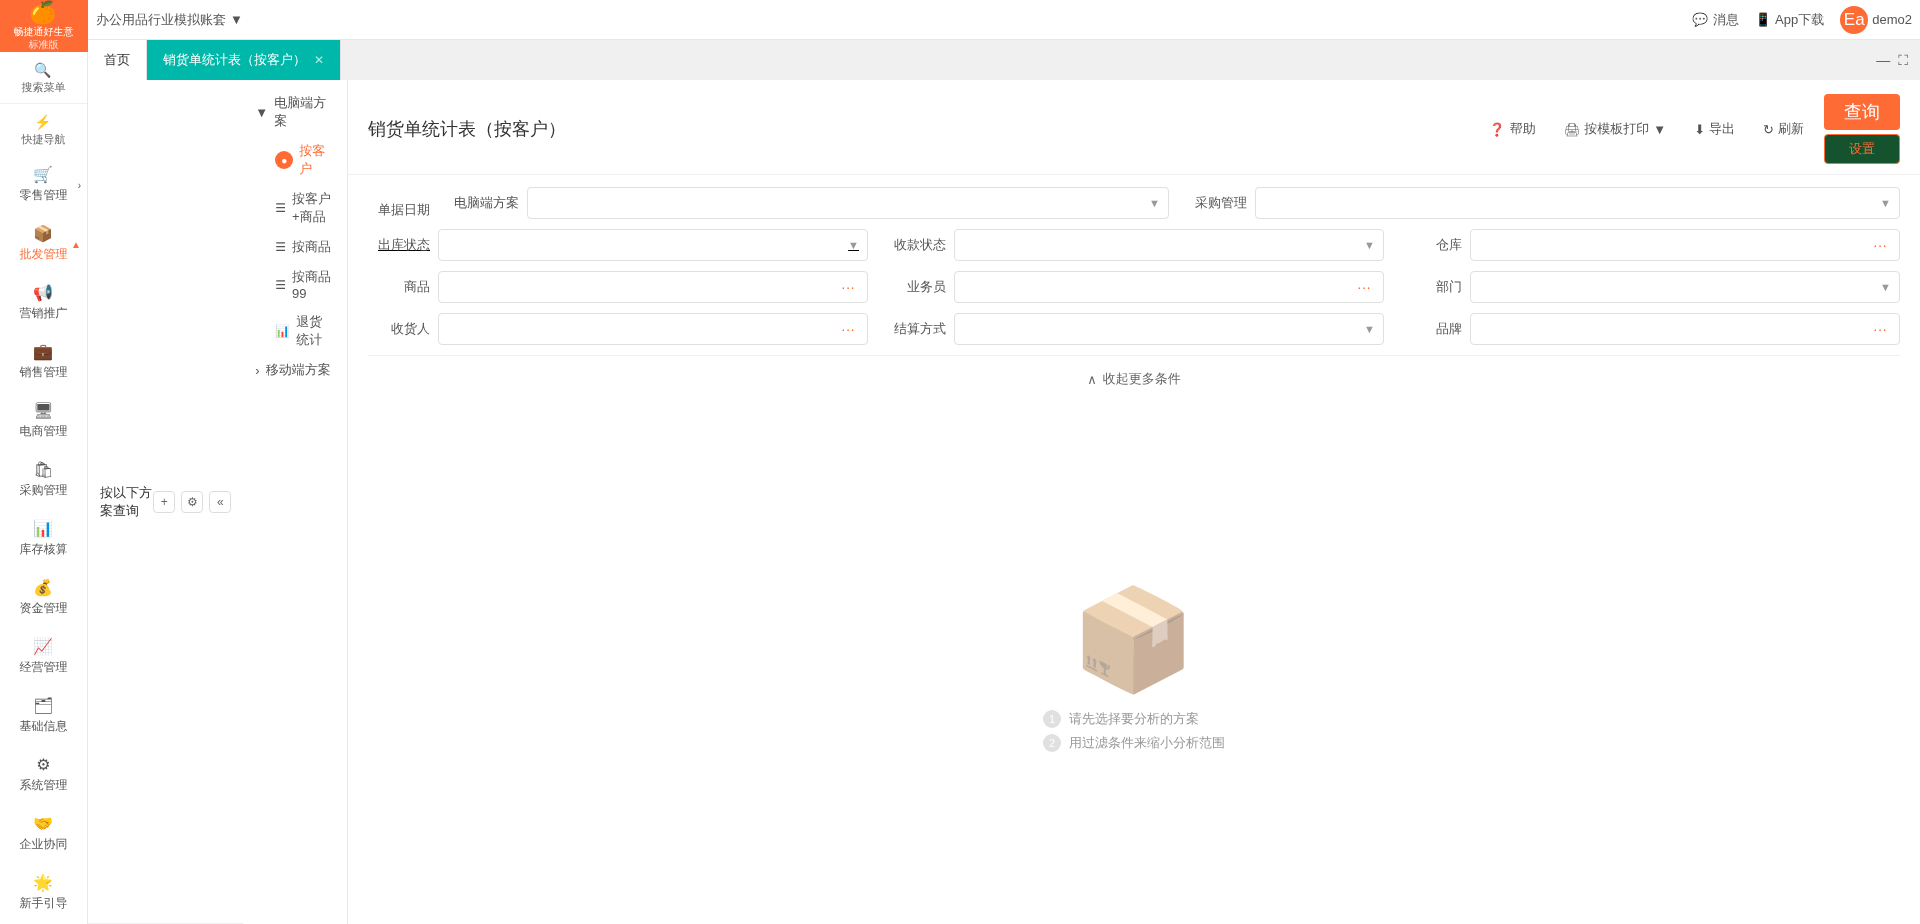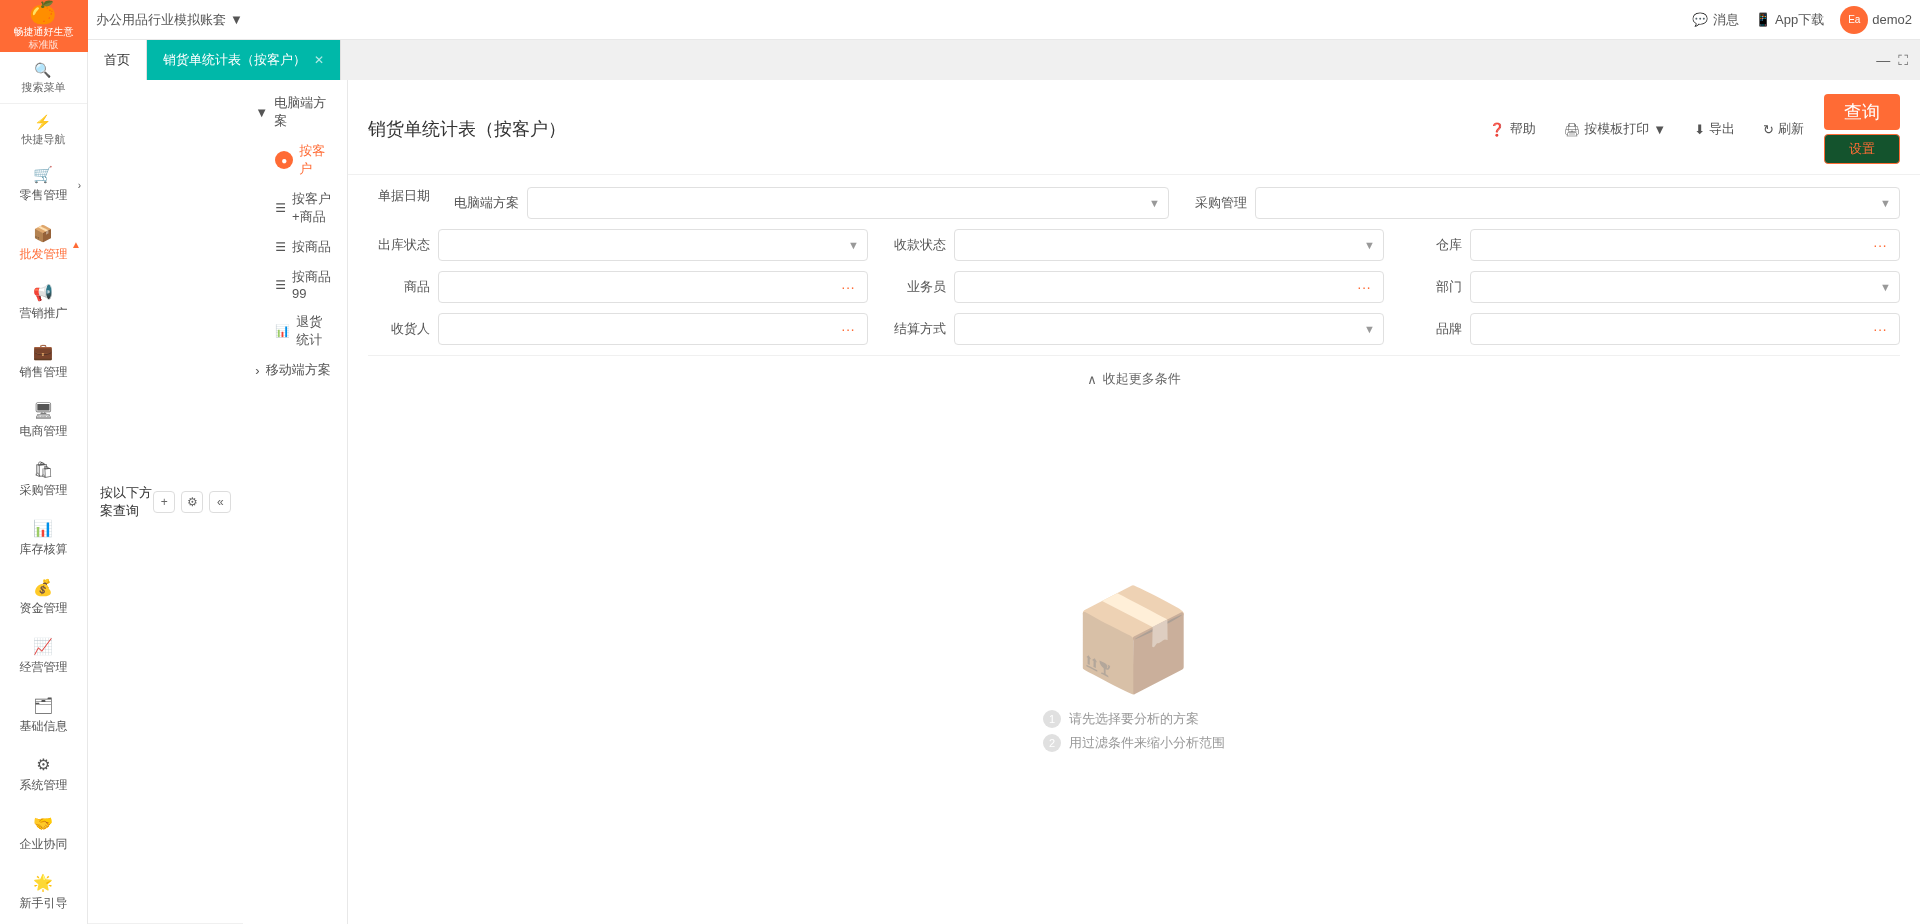--- a/index.html
+++ b/index.html
@@ -18,21 +18,21 @@
 
     
     .main-area { flex: 1; display: flex; flex-direction: column; overflow: hidden; }
 
     
     .topbar { height: 40px; background: #fff; border-bottom: 1px solid #e8e8e8; display: flex; align-items: center; padding: 0 8px; justify-content: space-between; flex-shrink: 0; }
     .topbar-left { display: flex; align-items: center; gap: 8px; font-size: 13px; color: #333; }
     .topbar-dropdown { display: flex; align-items: center; gap: 4px; cursor: pointer; color: #555; }
     .topbar-right { display: flex; align-items: center; gap: 16px; font-size: 13px; color: #555; }
     .topbar-right-item { display: flex; align-items: center; gap: 4px; cursor: pointer; }
-    .avatar { width: 28px; height: 28px; border-radius: 50%; background: #ff6b35; display: flex; align-items: center; justify-content: center; color: #fff; font-size: 10px; }
+    .avatar { width: 28px; height: 28px; border-radius: 50%; background: #ff6b35; display: flex; align-items: center; justify-content: center; color: #fff; font-size: 17px; }
 
     
     .tabs-bar { height: 40px; background: #f0f0f0; display: flex; align-items: center; flex-shrink: 0; }
     .tab { height: 40px; padding: 0 16px; display: flex; align-items: center; gap: 8px; font-size: 13px; cursor: pointer; background: #f0f0f0; color: #555; border-right: 1px solid #e0e0e0; }
     .tab.active { background: #00b8a9; color: #fff; }
     .tab-close { font-size: 12px; cursor: pointer; opacity: 0.7; }
     .tab-home { background: #fff; color: #333; }
     .tabs-actions { margin-left: auto; display: flex; align-items: center; gap: 8px; padding-right: 12px; }
     .tabs-action-btn { cursor: pointer; color: #666; font-size: 14px; }
 
@@ -59,21 +59,21 @@
     
     .page-header { padding: 14px 20px 10px; display: flex; align-items: center; justify-content: space-between; border-bottom: 1px solid #f0f0f0; flex-shrink: 0; }
     .page-title { font-size: 18px; color: #333; font-weight: 500; }
     .page-actions { display: flex; align-items: center; gap: 12px; }
     .action-btn { display: flex; align-items: center; gap: 4px; font-size: 13px; color: #555; cursor: pointer; padding: 4px 8px; border-radius: 4px; }
     .action-btn-primary { background: #ff6b35; color: #fff; border: none; padding: 6px 20px; border-radius: 4px; cursor: pointer; font-size: 18px; }
     .action-btn-secondary { border: 1px solid #ff6b35; color: #ff6b35; padding: 5px 12px; border-radius: 4px; cursor: pointer; font-size: 13px; background: #14532d; }
 
     
     .filter-section { padding: 12px 20px; background: #fff; flex-shrink: 0; }
-    .filter-row { display: flex; align-items: flex-start; gap: 0; margin-bottom: 10px; }
+    .filter-row { display: flex; align-items: flex-end; gap: 0; margin-bottom: 10px; }
     .filter-item { display: flex; align-items: center; flex: 1; min-width: 0; }
     .filter-label { font-size: 13px; color: #555; white-space: nowrap; min-width: 70px; text-align: right; padding-right: 8px; }
     .filter-control { flex: 1; border: 1px solid #e0e0e0; border-radius: 4px; height: 32px; display: flex; align-items: center; padding: 0 8px; background: #fff; cursor: pointer; justify-content: space-between; font-size: 13px; color: #333; }
     .filter-control-more { border-color: #e0e0e0; display: flex; align-items: center; gap: 4px; }
     .filter-date-group { display: flex; align-items: center; gap: 0; }
     .date-pill { padding: 3px 8px; border-radius: 12px; font-size: 12px; cursor: pointer; color: #666; }
     .date-pill.active { background: #ff6b35; color: #fff; }
     .date-range { font-size: 12px; color: #999; margin-left: 8px; }
     .filter-dots { color: #ff6b35; font-size: 14px; cursor: pointer; padding: 0 4px; }
     .dropdown-arrow { color: #999; font-size: 11px; }
@@ -304,21 +304,21 @@
           <div class="filter-item">
             <span class="filter-label">采购管理</span>
             <div class="filter-control">
               <span></span>
               <span class="dropdown-arrow">▼</span>
             </div>
           </div>
         </div>
 
         <div class="filter-row">
-          <div class="filter-item" style="margin-right:16px;">
+          <div class="filter-item" style="margin-right:16px;text-decoration:underline;">
             <span class="filter-label">出库状态</span>
             <div class="filter-control">
               <span></span>
               <span class="dropdown-arrow">▼</span>
             </div>
           </div>
           <div class="filter-item" style="margin-right:16px;">
             <span class="filter-label">收款状态</span>
             <div class="filter-control">
               <span></span>

